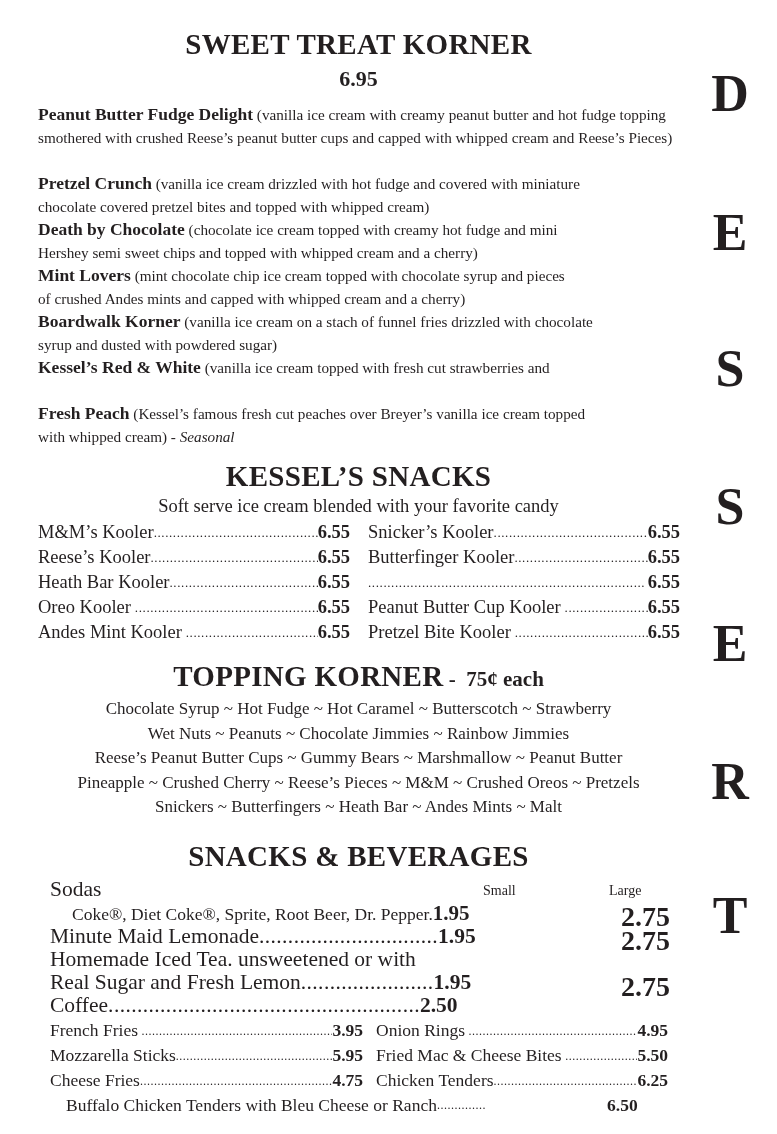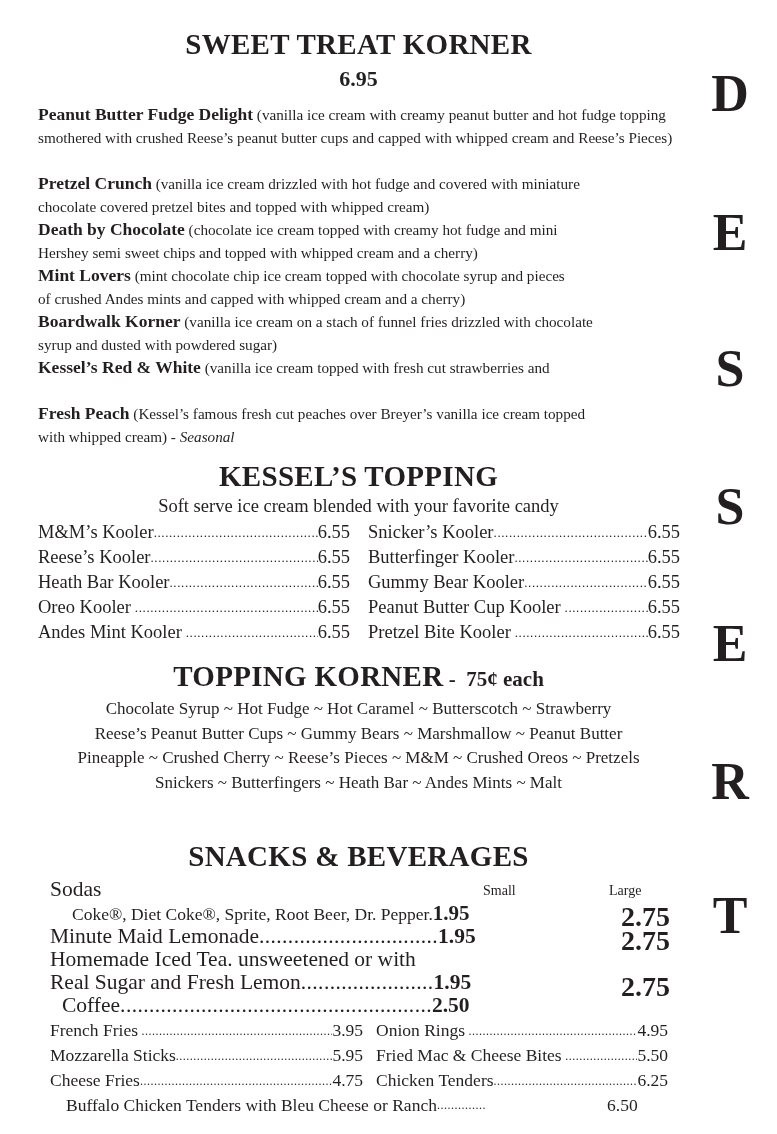--- a/index.html
+++ b/index.html
@@ -11,32 +11,32 @@
   .center { text-align:center; }
   .h1 { font-weight:bold; font-size:29px; letter-spacing:0.3px; }
   .price-head { font-weight:bold; font-size:22px; }
   .item { position:absolute; left:38px; width:650px; font-size:15.2px; line-height:22.5px; }
   .item .nm { font-weight:bold; font-size:17.5px; }
   .item .seasonal { font-style:italic; }
   .sub { font-size:18.5px;text-align:center; }
   .krow { position:absolute; height:24px; font-size:18.5px; line-height:24px; display:flex; }
   .krow .lbl { white-space:nowrap; }
   .krow .dots { flex:1; overflow:hidden; white-space:nowrap; font-size:13px; letter-spacing:0.6px; line-height:26px; }
-  .krow .pr { font-weight:normal; white-space:nowrap; }
+  .krow .pr { font-weight:bold; white-space:nowrap; }
   .toppings div { font-size:17px; line-height:24.6px; text-align:center; white-space:nowrap; }
   .vletter { position:absolute; left:700px; width:60px; text-align:center; font-weight:bold; font-size:52px; line-height:52px; }
   .bev { position:absolute; font-size:21.5px; line-height:23px; white-space:nowrap; }
   .bev .dots { letter-spacing:0.4px; }
   .bev .b { font-weight:bold; }
   .colhead { position:absolute; font-size:14px; }
   .big-pr { position:absolute; font-weight:bold; font-size:28px; }
   .snack { position:absolute; height:25px; font-size:17.5px; line-height:25px; display:flex; }
   .snack .lbl { white-space:nowrap; }
   .snack .dots { flex:1; overflow:hidden; white-space:nowrap; font-size:12px; letter-spacing:0.5px; line-height:27px; }
-  .snack .pr { font-weight:normal; white-space:nowrap; }
+  .snack .pr { font-weight:bold; white-space:nowrap; }
 </style>
 </head>
 <body>
 
 <div>
   <div class="vletter" style="top:68px">D</div>
   <div class="vletter" style="top:207px">E</div>
   <div class="vletter" style="top:343px">S</div>
   <div class="vletter" style="top:481px">S</div>
   <div class="vletter" style="top:618px">E</div>
@@ -71,21 +71,21 @@
   <div class="item" style="top:356px">
     <span class="nm">Kessel’s Red &amp; White</span><span> (vanilla ice cream topped with fresh cut strawberries and</span><br>
   </div>
   <div class="item" style="top:402px">
     <span class="nm">Fresh Peach</span><span> (Kessel’s famous fresh cut peaches over Breyer’s vanilla ice cream topped</span><br>
     <span>with whipped cream) - </span><span class="seasonal">Seasonal</span>
   </div>
 </section>
 
 <section>
-  <div class="abs center h1" style="left:0;width:717px;top:460px">KESSEL’S TOPPING</div>
+  <div class="abs center h1" style="left:0;width:717px;top:460px">KESSEL’S SNACKS</div>
   <div class="abs center sub" style="left:0;width:717px;top:496px">Soft serve ice cream blended with your favorite candy</div>
 
   <div class="krow" style="left:38px;width:312px;top:520px">
       <span class="lbl">M&amp;M’s Kooler</span>
       <span class="dots">........................................................................</span>
       <span class="pr">6.55</span>
     </div>
   <div class="krow" style="left:38px;width:312px;top:545px">
       <span class="lbl">Reese’s Kooler</span>
       <span class="dots">........................................................................</span>
@@ -111,21 +111,20 @@
       <span class="lbl">Snicker’s Kooler</span>
       <span class="dots">........................................................................</span>
       <span class="pr">6.55</span>
     </div>
   <div class="krow" style="left:368px;width:312px;top:545px">
       <span class="lbl">Butterfinger Kooler</span>
       <span class="dots">........................................................................</span>
       <span class="pr">6.55</span>
     </div>
   <div class="krow" style="left:368px;width:312px;top:570px">
-      <span class="lbl">Gummy Bear Kooler</span>
       <span class="dots">........................................................................</span>
       <span class="pr">6.55</span>
     </div>
   <div class="krow" style="left:368px;width:312px;top:595px">
       <span class="lbl">Peanut Butter Cup Kooler</span>
       <span class="dots">&nbsp;........................................................................</span>
       <span class="pr">6.55</span>
     </div>
   <div class="krow" style="left:368px;width:312px;top:620px">
       <span class="lbl">Pretzel Bite Kooler</span>
@@ -133,20 +132,21 @@
       <span class="pr">6.55</span>
     </div>
 </section>
 
 <section>
   <div class="abs center" style="left:0;width:717px;top:660px;white-space:nowrap">
     <span class="h1">TOPPING KORNER</span><span style="font-weight:bold;font-size:21px;white-space:pre"> -  75¢ each</span>
   </div>
   <div class="abs toppings" style="left:0;width:717px;top:697px">
     <div>Chocolate Syrup ~ Hot Fudge ~ Hot Caramel ~ Butterscotch ~ Strawberry</div>
+    <div>Wet Nuts ~ Peanuts ~ Chocolate Jimmies ~ Rainbow Jimmies</div>
     <div>Reese’s Peanut Butter Cups ~ Gummy Bears ~ Marshmallow ~ Peanut Butter</div>
     <div>Pineapple ~ Crushed Cherry ~ Reese’s Pieces ~ M&amp;M ~ Crushed Oreos ~ Pretzels</div>
     <div>Snickers ~ Butterfingers ~ Heath Bar ~ Andes Mints ~ Malt</div>
   </div>
 </section>
 
 <section>
   <div class="abs center h1" style="left:0;width:717px;top:840px">SNACKS &amp; BEVERAGES</div>
 
   <div class="colhead" style="left:483px;top:883px">Small</div>
@@ -156,21 +156,21 @@
   <div class="bev" style="left:72px;top:902px;font-size:17.5px"><span>Coke®, Diet Coke®, Sprite, Root Beer, Dr. Pepper.</span><span class="b" style="font-size:21px">1.95</span></div>
   <div class="big-pr" style="left:621px;top:901px">2.75</div>
 
   <div class="bev" style="left:50px;top:925px"><span>Minute Maid Lemonade</span><span class="dots">...............................</span><span class="b">1.95</span></div>
   <div class="big-pr" style="left:621px;top:925px">2.75</div>
 
   <div class="bev" style="left:50px;top:948px">Homemade Iced Tea. unsweetened or with</div>
   <div class="bev" style="left:50px;top:971px"><span>Real Sugar and Fresh Lemon</span><span class="dots">.......................</span><span class="b">1.95</span></div>
   <div class="big-pr" style="left:621px;top:971px">2.75</div>
 
-  <div class="bev" style="left:62px;top:994px"><span>Coffee</span><span class="dots">......................................................</span><span class="b">2.50</span></div>
+  <div class="bev" style="left:50px;top:994px"><span>Coffee</span><span class="dots">......................................................</span><span class="b">2.50</span></div>
 
   <div class="snack" style="left:50px;width:313px;top:1018px">
       <span class="lbl">French Fries</span>
       <span class="dots">&nbsp;..........................................................................</span>
       <span class="pr">3.95</span>
     </div>
   <div class="snack" style="left:50px;width:313px;top:1043px">
       <span class="lbl">Mozzarella Sticks</span>
       <span class="dots">..........................................................................</span>
       <span class="pr">5.95</span>

